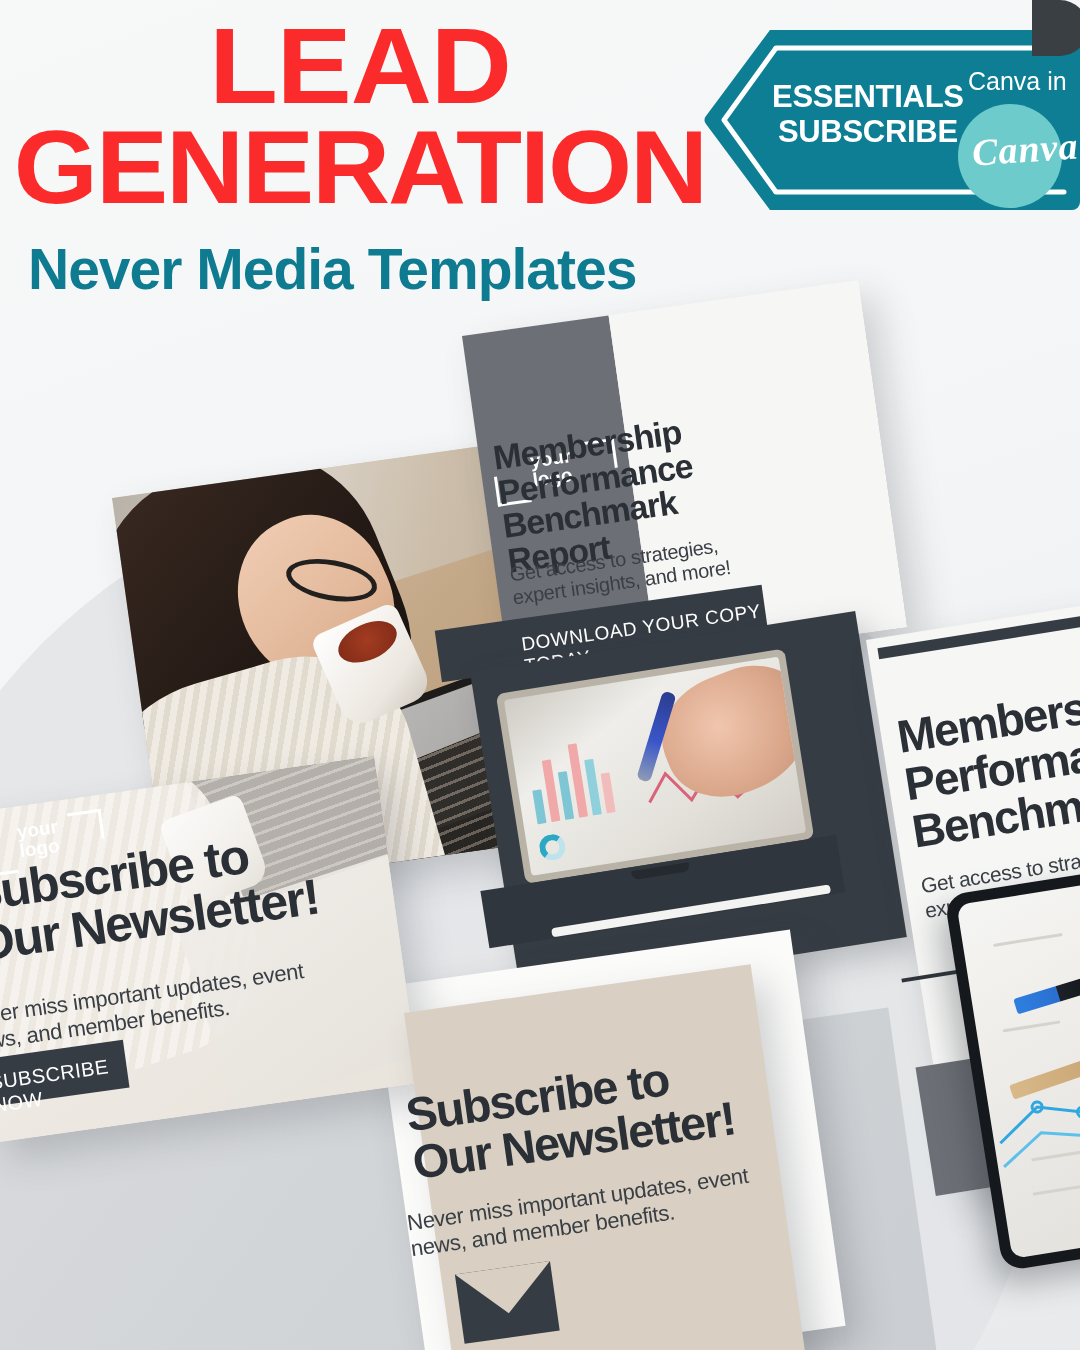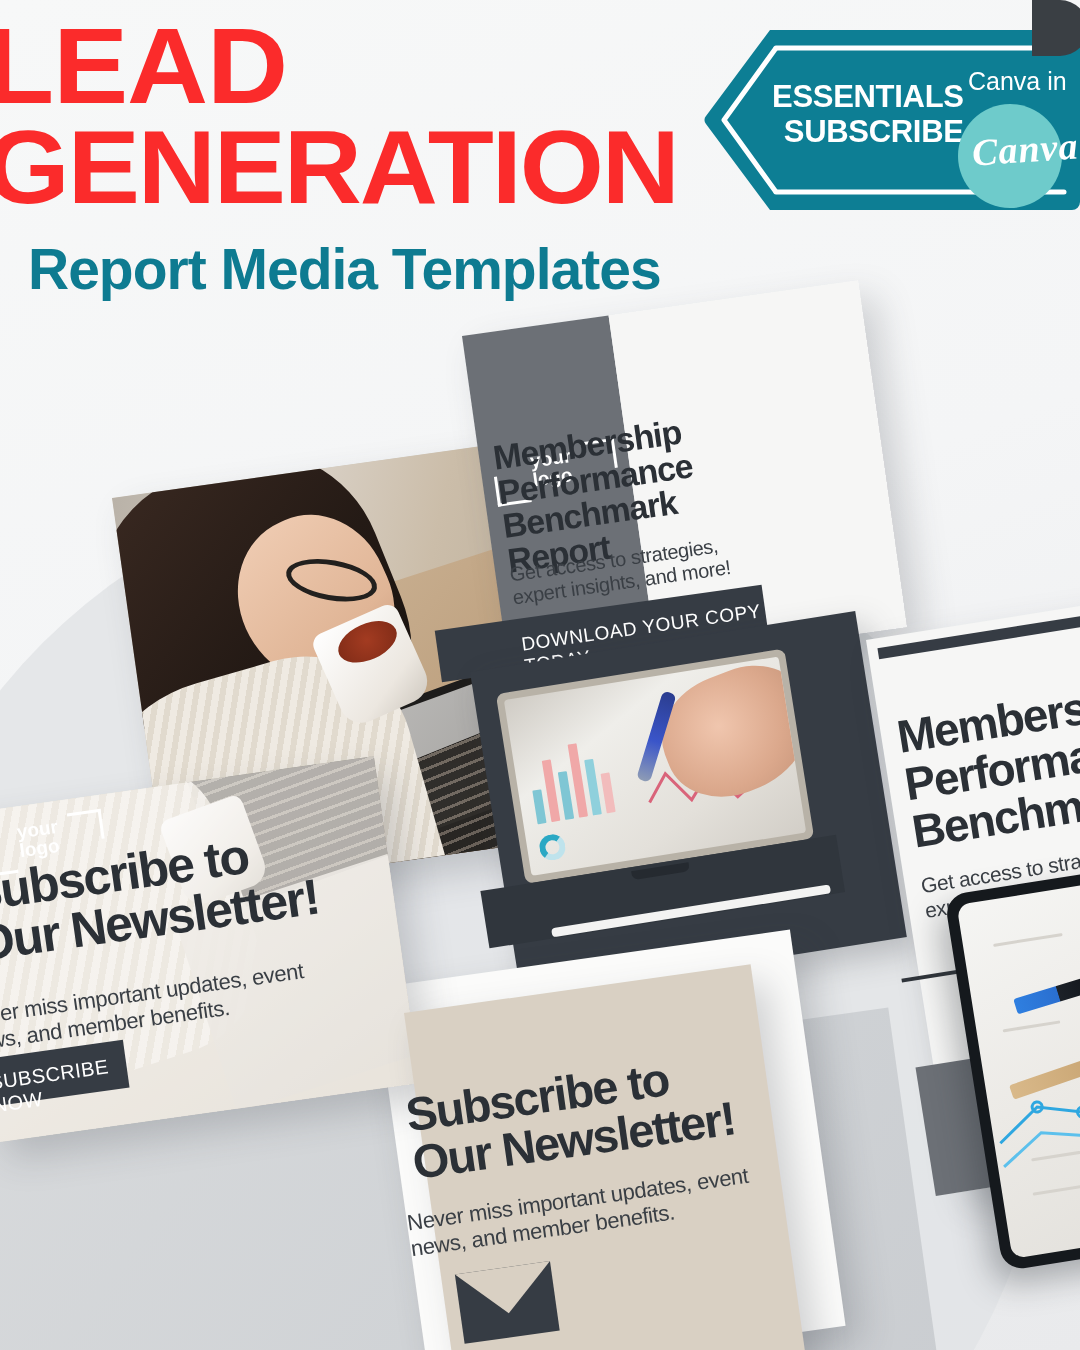--- a/index.html
+++ b/index.html
@@ -28,21 +28,21 @@
   .bg-sheet {
     position:absolute;
     left:-220px; top:1085px;
     width:1150px; height:520px;
     background:linear-gradient(135deg,#d9dbdd 0%,#cfd2d5 60%,#c9ccd0 100%);
     transform:rotate(-8deg);
   }
 
   
   .header { position:absolute; left:0; top:0; width:1080px; }
-  .title-wrap { position:absolute; left:0; top:14px; width:720px; text-align:left; }
+  .title-wrap { position:absolute; left:0; top:14px; width:720px; text-align:center; }
   .title-line {
     color:#fb2b2b;
     font-weight:700;
     font-size:108px;
     line-height:.96;
     letter-spacing:-1px;
     transform:scaleX(1.04);
     font-family:"Liberation Sans", sans-serif;
   }
   .title-line.l2 { font-size:104px; letter-spacing:-2px; }
@@ -53,21 +53,21 @@
     font-size:57px;
     letter-spacing:-1px;
   }
 
   
   .badge { position:absolute; left:700px; top:22px; width:380px; height:196px; }
   .badge svg { display:block; }
   .badge-text {
     position:absolute; left:72px; top:58px;
     color:#ffffff; font-weight:700; font-size:31px; line-height:1.12;
-    letter-spacing:-.3px; text-align:right;
+    letter-spacing:-.3px; text-align:center;
   }
   .badge-madein {
     position:absolute; left:268px; top:45px;
     color:#ffffff; font-size:25px; font-weight:400;
   }
   .badge-canva-circle {
     position:absolute; left:258px; top:82px;
     width:104px; height:104px; border-radius:50%;
     background:#6ecbcb;
   }
@@ -388,21 +388,21 @@
 
   <div class="bg-gradient"></div>
   <div class="bg-circle"></div>
   <div class="bg-sheet"></div>
 
   <div class="header">
     <div class="title-wrap">
       <div class="title-line l1">LEAD</div>
       <div class="title-line l2">GENERATION</div>
     </div>
-    <div class="subtitle">Report Media Templates</div>
+    <div class="subtitle">Never Media Templates</div>
   </div>
 
   <div class="badge">
     <svg width="380" height="196" viewBox="0 0 380 196">
       <path d="M70 8 H372 A8 8 0 0 1 380 16 V180 A8 8 0 0 1 372 188 H70 L6 102 A6 6 0 0 1 6 94 Z" fill="#0d7e94"></path>
       <path d="M76 26 H364" stroke="#ffffff" stroke-width="5" fill="none" stroke-linecap="round"></path>
       <path d="M76 170 H364" stroke="#ffffff" stroke-width="5" fill="none" stroke-linecap="round"></path>
       <path d="M76 26 L24 98 L76 170" stroke="#ffffff" stroke-width="5" fill="none" stroke-linejoin="round"></path>
     </svg>
     <div class="badge-fold"></div>

